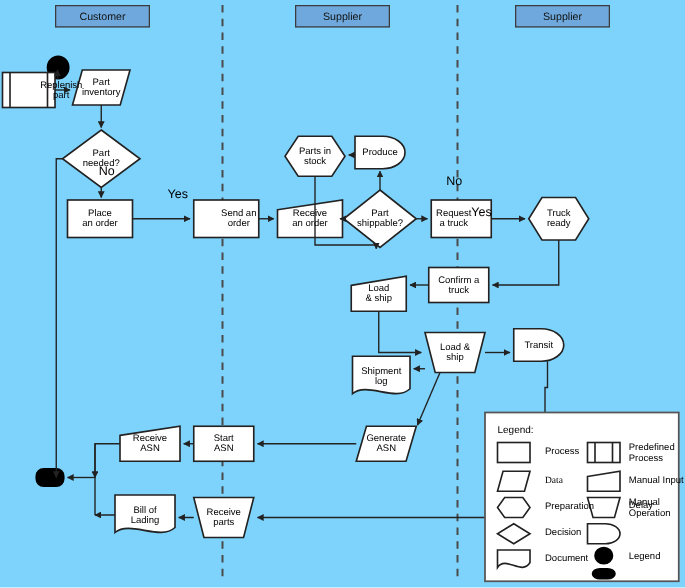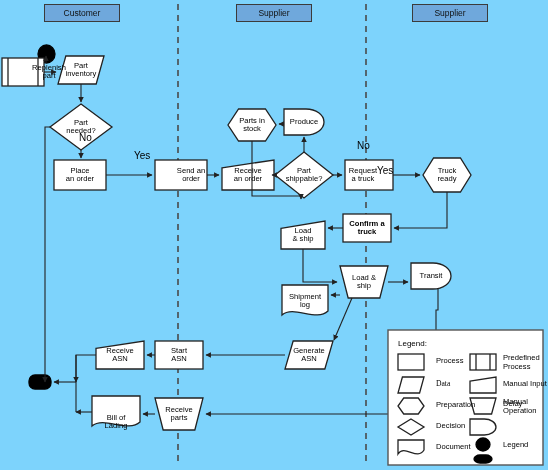--- a/index.html
+++ b/index.html
@@ -135,38 +135,38 @@
 an order</div>
       <div class="node-label" style="left: 275px; top: 152px; width: 58px; height: 46px;">Part
 shippable?</div>
       <div class="node-label" style="left: 228px; top: 109px; width: 48px; height: 32px;">Parts in
 stock</div>
       <div class="node-label" style="left: 284px; top: 109px; width: 40px; height: 26px;">Produce</div>
       <div class="node-label" style="left: 345px; top: 160px; width: 36px; height: 30px;">Request
 a truck</div>
       <div class="node-label" style="left: 423px; top: 158px; width: 48px; height: 34px;">Truck
 ready</div>
-      <div class="node-label" style="left: 343px; top: 214px; width: 48px; height: 28px; font-weight: bold;">Confirm a
+      <div class="node-label" style="left: 343px; top: 214px; width: 48px; height: 28px;">Confirm a
 truck</div>
       <div class="node-label" style="left: 281px; top: 221px; width: 44px; height: 28px;">Load
 &amp; ship</div>
       <div class="node-label" style="left: 340px; top: 266px; width: 48px; height: 32px;">Load &amp;
 ship</div>
       <div class="node-label" style="left: 411px; top: 263px; width: 40px; height: 26px;">Transit</div>
       <div class="node-label" style="left: 282px; top: 285px; width: 46px; height: 32px;">Shipment
 log</div>
       <div class="node-label" style="left: 285px; top: 341px; width: 48px; height: 28px;">Generate
 ASN</div>
       <div class="node-label" style="left: 155px; top: 341px; width: 48px; height: 28px;">Start
 ASN</div>
       <div class="node-label" style="left: 96px; top: 341px; width: 48px; height: 28px;">Receive
 ASN</div>
       <div class="node-label" style="left: 155px; top: 398px; width: 48px; height: 32px;">Receive
 parts</div>
-      <div class="node-label" style="left: 92px; top: 396px; width: 48px; height: 32px; margin-top: 10px;">Bill of
+      <div class="node-label" style="left: 92px; top: 396px; width: 48px; height: 32px;">Bill of
 Lading</div>
     </div>
   <div id="edge-labels">
       <div class="edge-label" style="left: 31px; top: 133px;">No</div>
       <div class="edge-label" style="left: 86px; top: 151px;">Yes</div>
       <div class="edge-label" style="left: 309px; top: 141px;">No</div>
       <div class="edge-label" style="left: 329px; top: 166px;">Yes</div>
     </div>
 
   <div class="legend-title" style="left: 398px; top: 339px;">Legend:</div>

